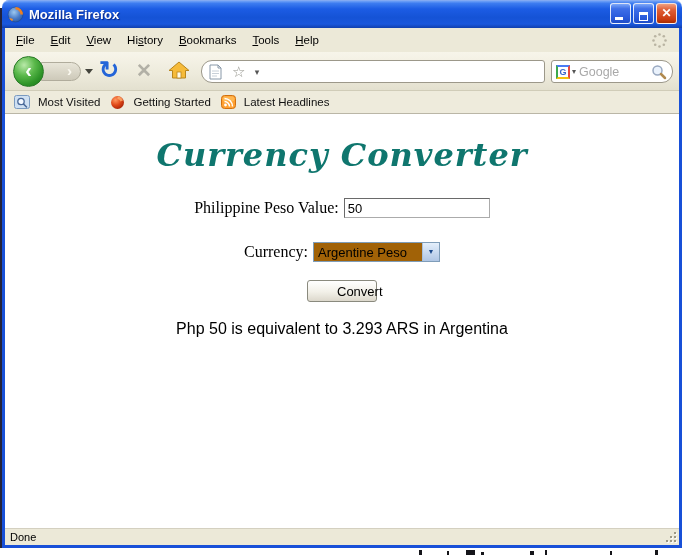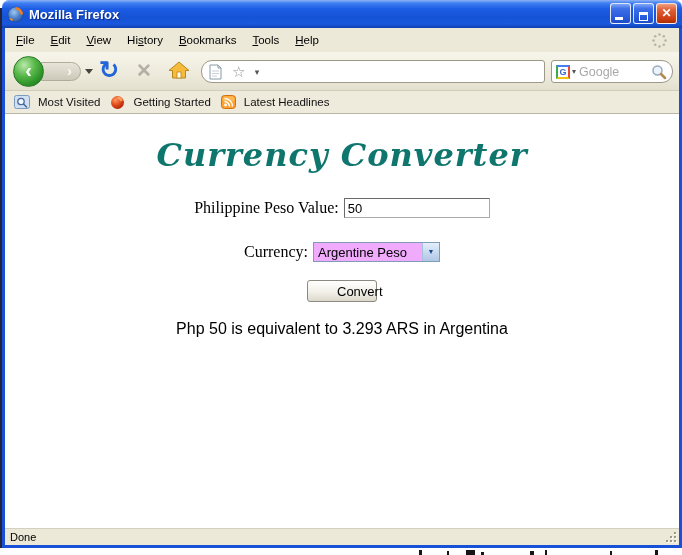--- a/index.html
+++ b/index.html
@@ -87,21 +87,21 @@
   .bookmarksbar { flex:0 0 23px; background:#eeebdc; border-bottom:1px solid #bab6a6; display:flex; align-items:center; padding:0 5px; }
   .bm { display:flex; align-items:center; gap:8px; padding:2px 6px 2px 4px; font-size:11.5px; color:#111; }
   .bm svg { display:block; }
 
   
   .content { flex:1; background:#fff; text-align:center; overflow:hidden; }
   .page-title { margin-top:22px; font-family:"DejaVu Serif", serif; font-style:italic; font-weight:bold; font-size:32px; letter-spacing:1px; color:#0f766e; }
   .form-row { margin-top:24px; display:flex; align-items:center; justify-content:center; gap:5px; font-family:"Liberation Serif", serif; font-size:16px; color:#000; }
   .form-row.row2 { }
   .peso-input { width:146px; height:20px; border:1px solid; border-color:#6a6a6a #ababab #ababab #6a6a6a; font-size:13px; font-family:"Liberation Sans",sans-serif; padding:1px 3px; }
-  .fake-select { width:127px; height:20px; border:1px solid #7f9db9; background:#f0abfc; display:flex; align-items:stretch; }
+  .fake-select { width:127px; height:20px; border:1px solid #7f9db9; background:#a16207; display:flex; align-items:stretch; }
   .select-text { flex:1; font-size:13px; font-family:"Liberation Sans",sans-serif; text-align:left; padding:2px 0 0 4px; white-space:nowrap; overflow:hidden; }
   .select-btn { flex:0 0 17px; background:linear-gradient(180deg,#e4effb,#c9daf0 50%,#b0c6e4); border-left:1px solid #a8c0dc; display:flex; align-items:center; justify-content:center; font-size:7px; color:#1c4a8c; }
   .convert-btn { margin-top:18px; width:70px; height:22px; border:1px solid #8a8a7e; border-radius:3px;
     background:linear-gradient(180deg,#ffffff,#f2f0e8 55%,#dcd8cc); font-size:13px; font-family:"Liberation Sans",sans-serif; color:#000;padding-left:29px; }
   .result { margin-top:18px; font-family:Liberation Sans, sans-serif; font-size:16px; color:#000; }
 
   
   .statusbar { flex:0 0 17px; background:#ece9d8; border-top:1px solid #d4d0c0; display:flex; align-items:center; padding:0 5px; font-size:11px; color:#000; position:relative; }
   .grip { position:absolute; right:1px; bottom:1px; width:14px; height:14px; }
   .grip .dots { position:absolute; left:0; top:0; width:2px; height:2px; background:transparent;

